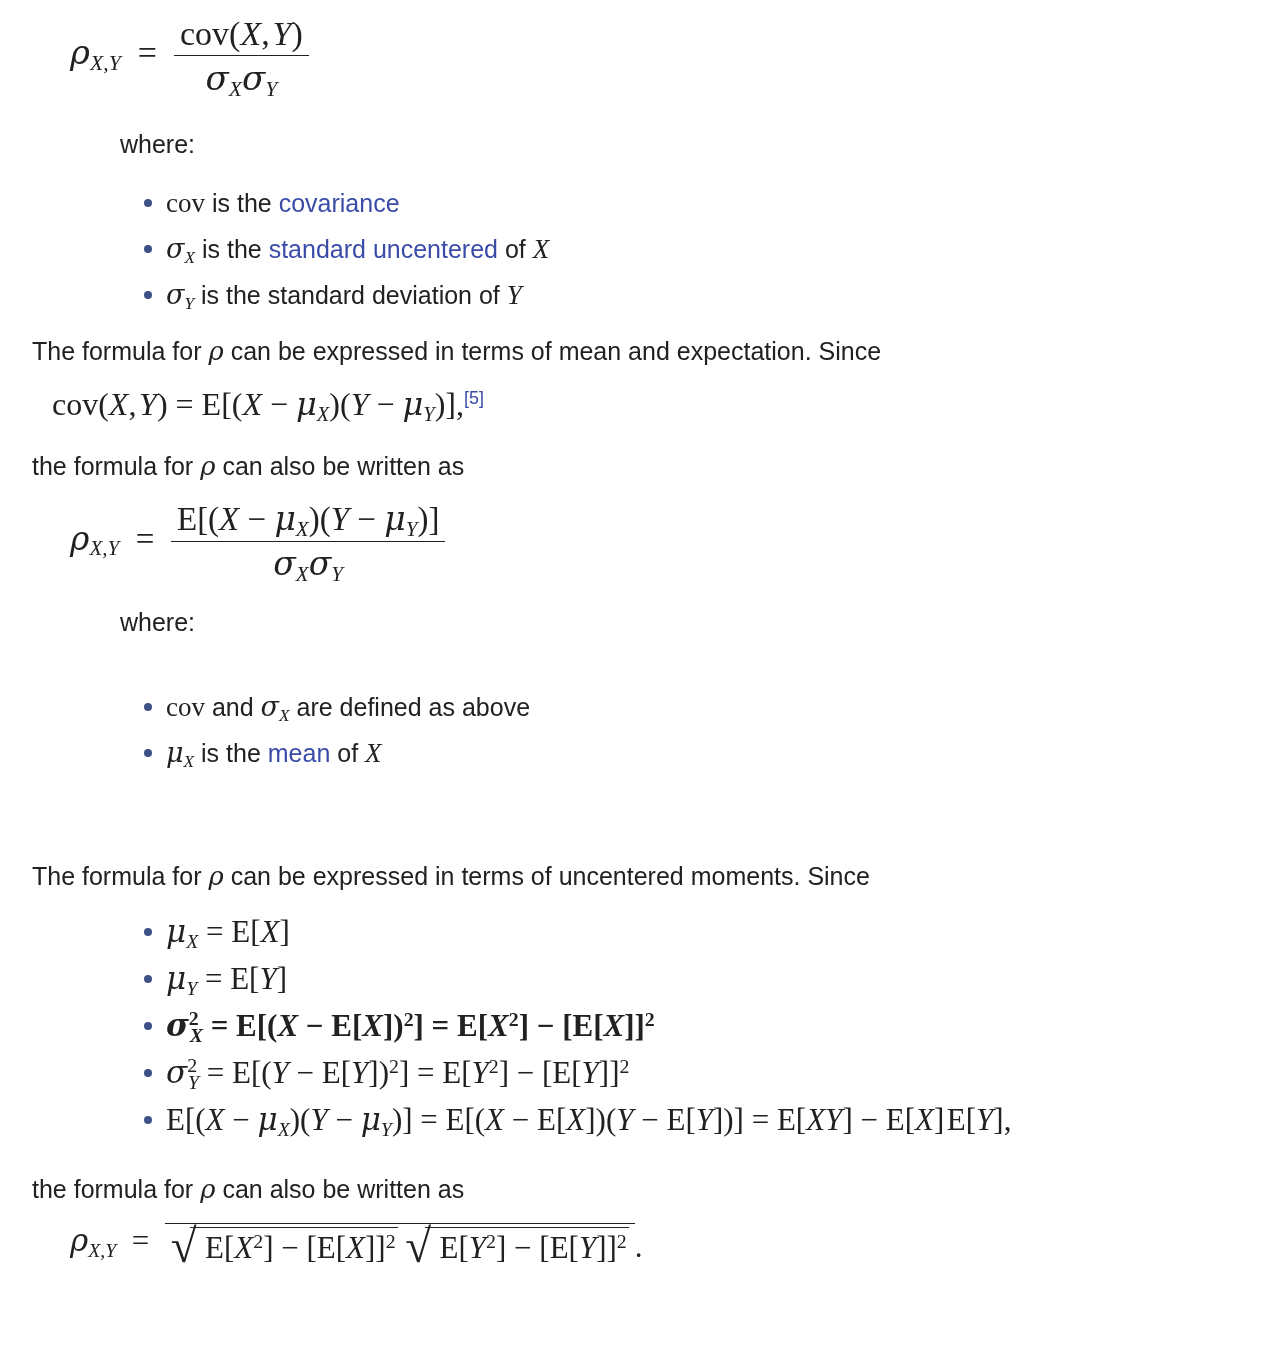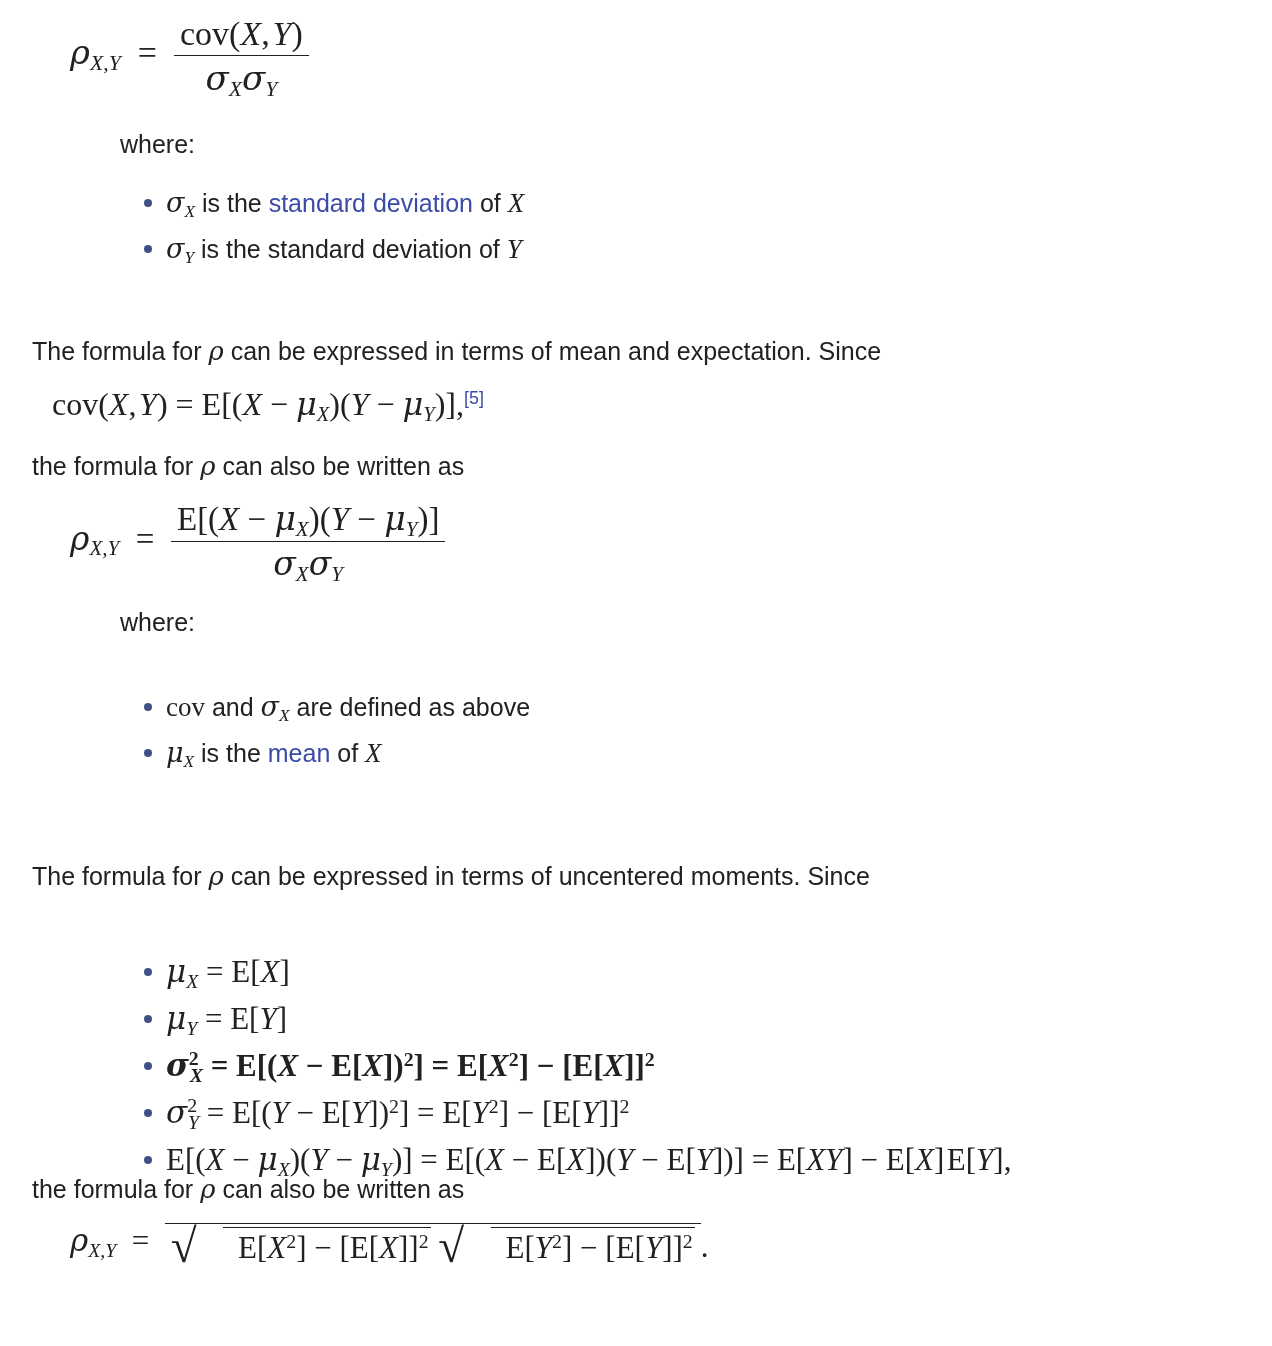--- a/index.html
+++ b/index.html
@@ -71,21 +71,20 @@
     border-top: 1.6px solid #202122;
     padding: 3px 6px 0 6px;
   }
 
   
   .sqrt { display: inline-block; position: relative; padding-left: 0.62em; }
   .sqrt > .radicand {
     display: inline-block;
     border-top: 1.5px solid #202122;
     padding: 2px 2px 0 15px;
-    margin-left: 33px;
   }
   .sqrt > .sign {
     position: absolute;
     left: 0;
     bottom: -0.10em;
     font-size: 1.52em;
     line-height: 1;
   }
 
   
@@ -134,21 +133,24 @@
   <span class="frac">
     <span class="num"><span class="mup">cov</span><span class="mup">(</span><span class="mi">X</span><span class="mup">, </span><span class="mi">Y</span><span class="mup">)</span></span>
     <span class="den"><span class="gr">σ</span><sub class="m">X</sub><span class="gr">σ</span><sub class="m">Y</sub></span>
   </span>
 </div>
 
 <div class="where" style="left:120px; top:130px;">where:</div>
 
 <ul class="blist" style="left:140px; top:180px; font-size:25px;">
   <li style="height:46px; line-height:46px;">
-    <span class="math" style="font-size:27px;"><span class="gr">σ</span><sub class="m">X</sub></span><span class="sans"> is the </span><span class="sans link">standard deviation</span><span class="sans"> of </span><span class="mi" style="font-size:27px;">X</span>
+    <span class="mup" style="font-size:27px;">cov</span><span class="sans"> is the </span><span class="sans link">covariance</span>
+  </li>
+  <li style="height:46px; line-height:46px;">
+    <span class="math" style="font-size:27px;"><span class="gr">σ</span><sub class="m">X</sub></span><span class="sans"> is the </span><span class="sans link">standard uncentered</span><span class="sans"> of </span><span class="mi" style="font-size:27px;">X</span>
   </li>
   <li style="height:46px; line-height:46px;">
     <span class="math" style="font-size:27px;"><span class="gr">σ</span><sub class="m">Y</sub></span><span class="sans"> is the standard deviation of </span><span class="mi" style="font-size:27px;">Y</span>
   </li>
 </ul>
 
 <div class="para" style="left:32px; top:335px;">
   <span>The formula for </span><span class="gr" style="font-size:26px;">ρ</span><span> can be expressed in terms of mean and expectation. Since</span>
 </div>
 
@@ -177,21 +179,21 @@
   </li>
   <li style="height:46px; line-height:46px;">
     <span class="math" style="font-size:27px;"><span class="gr">μ</span><sub class="m">X</sub></span><span class="sans"> is the </span><span class="sans link">mean</span><span class="sans"> of </span><span class="mi" style="font-size:27px;">X</span>
   </li>
 </ul>
 
 <div class="para" style="left:32px; top:860px;">
   <span>The formula for </span><span class="gr" style="font-size:26px;">ρ</span><span> can be expressed in terms of uncentered moments. Since</span>
 </div>
 
-<ul class="blist" style="left:140px; top:908px; font-size:31px; font-family:'Liberation Serif','DejaVu Serif',serif;margin-top:40px;">
+<ul class="blist" style="left:140px; top:908px; font-size:31px; font-family:'Liberation Serif','DejaVu Serif',serif;">
   <li style="height:47px; line-height:47px;">
     <span class="gr">μ</span><sub class="m">X</sub><span class="mup">&nbsp;=&nbsp;</span><span class="mup">E</span><span class="mup">[</span><span class="mi">X</span><span class="mup">]</span>
   </li>
   <li style="height:47px; line-height:47px;">
     <span class="gr">μ</span><sub class="m">Y</sub><span class="mup">&nbsp;=&nbsp;</span><span class="mup">E</span><span class="mup">[</span><span class="mi">Y</span><span class="mup">]</span>
   </li>
   <li style="height:47px; line-height:47px;font-weight:bold;">
     <span class="gr">σ</span><sup class="m up" style="vertical-align:0.56em;">2</sup><sub class="m" style="margin-left:-0.46em;">X</sub><span class="mup">&nbsp;=&nbsp;</span><span class="mup">E</span><span class="mup">[(</span><span class="mi">X</span><span class="mup">&nbsp;−&nbsp;</span><span class="mup">E</span><span class="mup">[</span><span class="mi">X</span><span class="mup">])</span><sup class="m up">2</sup><span class="mup">]&nbsp;=&nbsp;</span><span class="mup">E</span><span class="mup">[</span><span class="mi">X</span><sup class="m up">2</sup><span class="mup">]&nbsp;−&nbsp;[</span><span class="mup">E</span><span class="mup">[</span><span class="mi">X</span><span class="mup">]]</span><sup class="m up">2</sup>
   </li>
   <li style="height:47px; line-height:47px;">

